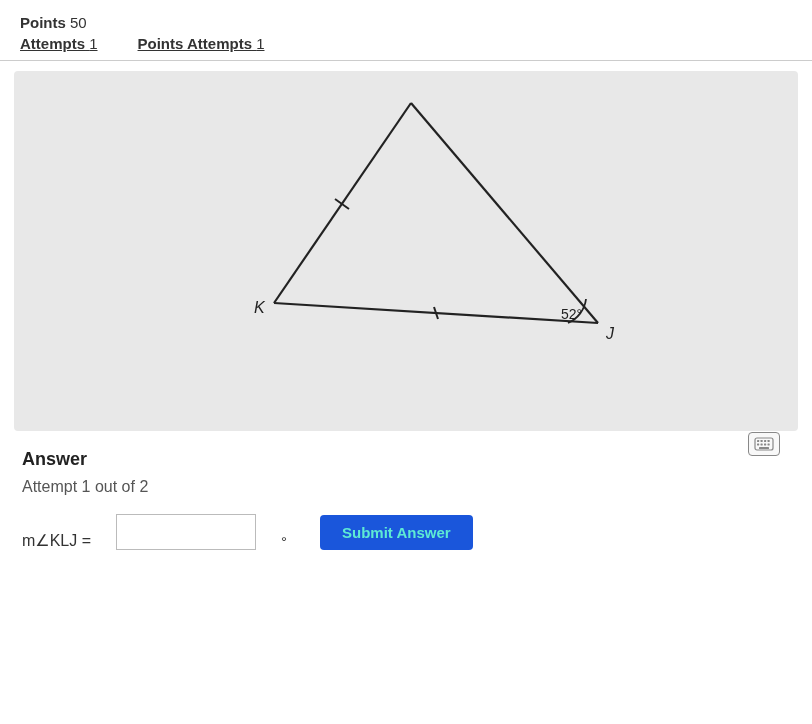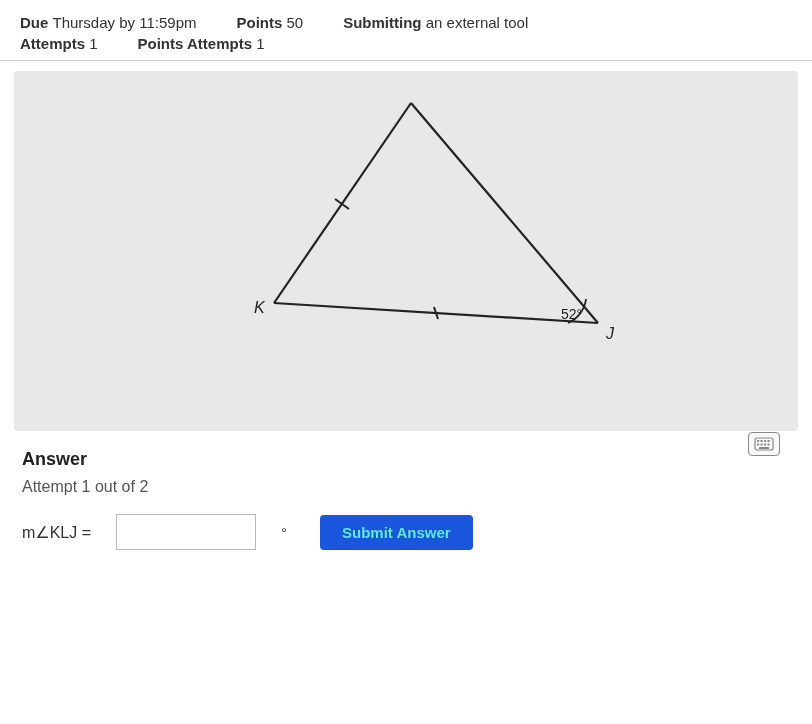--- a/index.html
+++ b/index.html
@@ -30,20 +30,21 @@
     .meta-row span {
       white-space: nowrap;
     }
     .meta-row-2 {
       margin-top: 4px;
       display: flex;
       align-items: flex-start;
       gap: 40px;
       font-size: 15px;
       color: #333;
+      text-decoration: underline;
     }
     .diagram-area {
       background: #e8e8e8;
       margin: 0 14px;
       margin-top: 10px;
       height: 360px;
       position: relative;
       border-radius: 4px;
       overflow: hidden;
     }
@@ -60,21 +61,21 @@
       font-weight: bold;
       margin-bottom: 8px;
     }
     .attempt-text {
       font-size: 16px;
       color: #555;
       margin-bottom: 18px;
     }
     .answer-row {
       display: flex;
-      align-items: center;
+      align-items: flex-end;
       gap: 25px;
     }
     .equation-label {
       font-size: 16px;
       color: #333;
     }
     .answer-input {
       border: 1px solid #bbb;
       width: 140px;
       height: 36px;
@@ -119,27 +120,21 @@
     }
   </style>
 </head>
 <body>
 
 <div class="page-wrapper">
 
   <div class="meta-bar">
     <div class="meta-row">
       <span>
-        <b>Due</b>&nbsp;<span>Thursday by 11:59pm</span>
-      </span>
-      <span>
         <b>Points</b>&nbsp;<span>50</span>
-      </span>
-      <span>
-        <b>Submitting</b>&nbsp;<span>an external tool</span>
       </span>
     </div>
     <div class="meta-row-2">
       <span>
         <b>Attempts</b>&nbsp;<span>1</span>
       </span>
       <span>
         <b>Points Attempts</b>&nbsp;<span>1</span>
       </span>
     </div>

